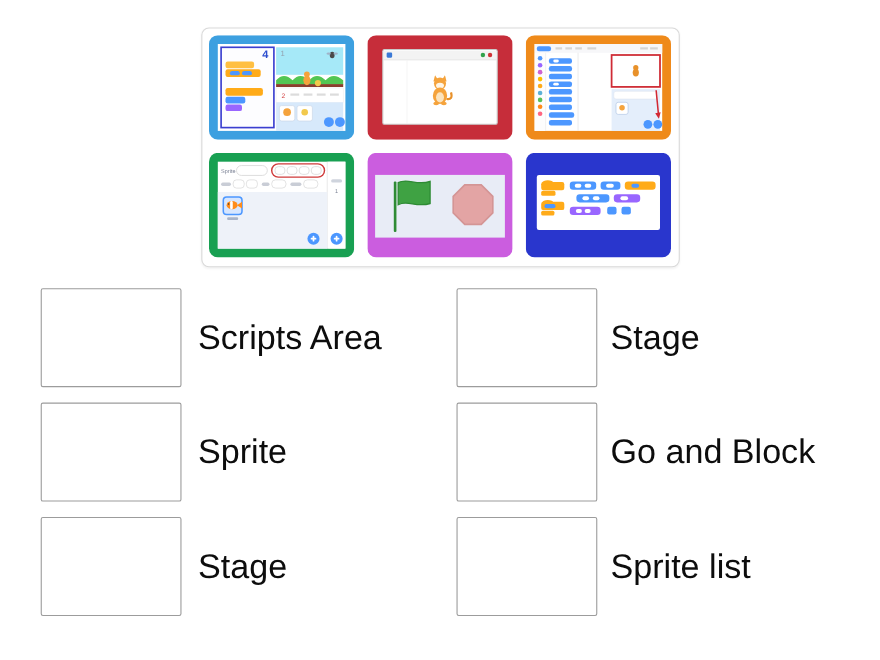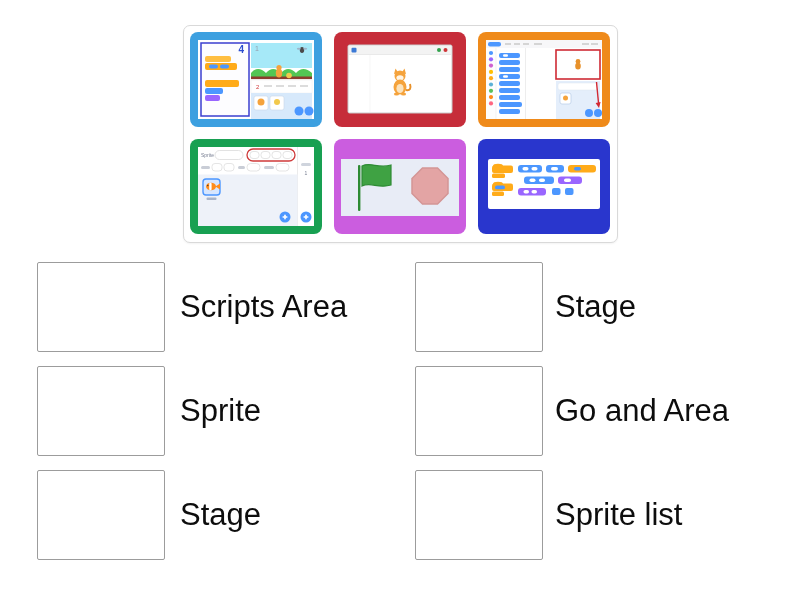--- a/index.html
+++ b/index.html
@@ -276,21 +276,21 @@
     <div class="drop-box"></div>
     <div class="answer-label">Stage</div>
   </div>
 
   <div class="colL row1">
     <div class="drop-box"></div>
     <div class="answer-label">Sprite</div>
   </div>
   <div class="colR row1">
     <div class="drop-box"></div>
-    <div class="answer-label">Go and Area</div>
+    <div class="answer-label">Go and Block</div>
   </div>
 
   <div class="colL row2">
     <div class="drop-box"></div>
     <div class="answer-label">Stage</div>
   </div>
   <div class="colR row2">
     <div class="drop-box"></div>
     <div class="answer-label">Sprite list</div>
   </div>

